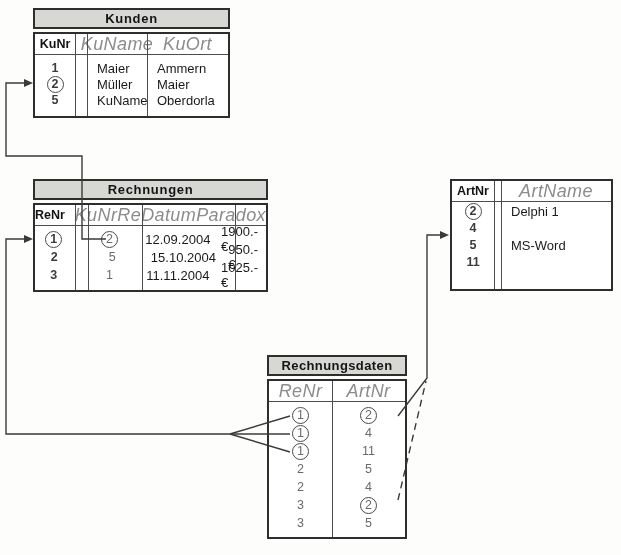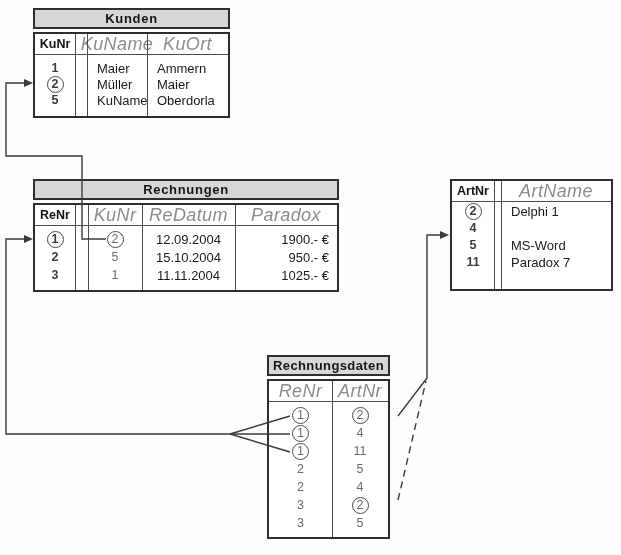--- a/index.html
+++ b/index.html
@@ -102,21 +102,21 @@
         <div class="cell ku-c0">
             <span class="num v-key">5</span>
           </div>
         <div class="cell ku-gap"></div>
         <div class="cell ku-c1 txt v-dark">KuName</div>
         <div class="cell ku-c2 txt v-dark">Oberdorla</div>
       </div>
     </div>
   </div>
 
-  <div class="tbl" style="left:33px; top:179px; width:306px;">
+  <div class="tbl" style="left:33px; top:179px; width:235px;">
     <div class="tbl-title">Rechnungen</div>
     <div class="tbl-grid" style="height:89px;">
       <div class="vline" style="left:40px;"></div>
       <div class="vline" style="left:53px;"></div>
       <div class="vline" style="left:107px;"></div>
       <div class="vline" style="left:200px;"></div>
       <div class="hline" style="top:20px;"></div>
       <div class="row hdr-row">
         <div class="cell re-c0 h-key">ReNr</div>
         <div class="cell re-gap"></div>
@@ -190,26 +190,25 @@
             <span class="num v-key">5</span>
           </div>
         <div class="cell ar-gap"></div>
         <div class="cell ar-c1 txt v-dark">MS-Word</div>
       </div>
       <div class="row r17">
         <div class="cell ar-c0">
             <span class="num v-key">11</span>
           </div>
         <div class="cell ar-gap"></div>
-        <div class="cell ar-c1 txt v-dark">Paradox 7</div>
-      </div>
-    </div>
-  </div>
-
-  <div class="tbl" style="left:267px; top:355px; width:123px;">
+      </div>
+    </div>
+  </div>
+
+  <div class="tbl" style="left:267px; top:355px; width:140px;">
     <div class="tbl-title" style="letter-spacing:0.4px;">Rechnungsdaten</div>
     <div class="tbl-grid" style="height:160px;">
       <div class="vline" style="left:63px;"></div>
       <div class="hline" style="top:20px;"></div>
       <div class="row hdr-row">
         <div class="cell rd-c0 h-mut">ReNr</div>
         <div class="cell rd-c1 h-mut">ArtNr</div>
       </div>
       <div class="sp5"></div>
       <div class="row r18">

